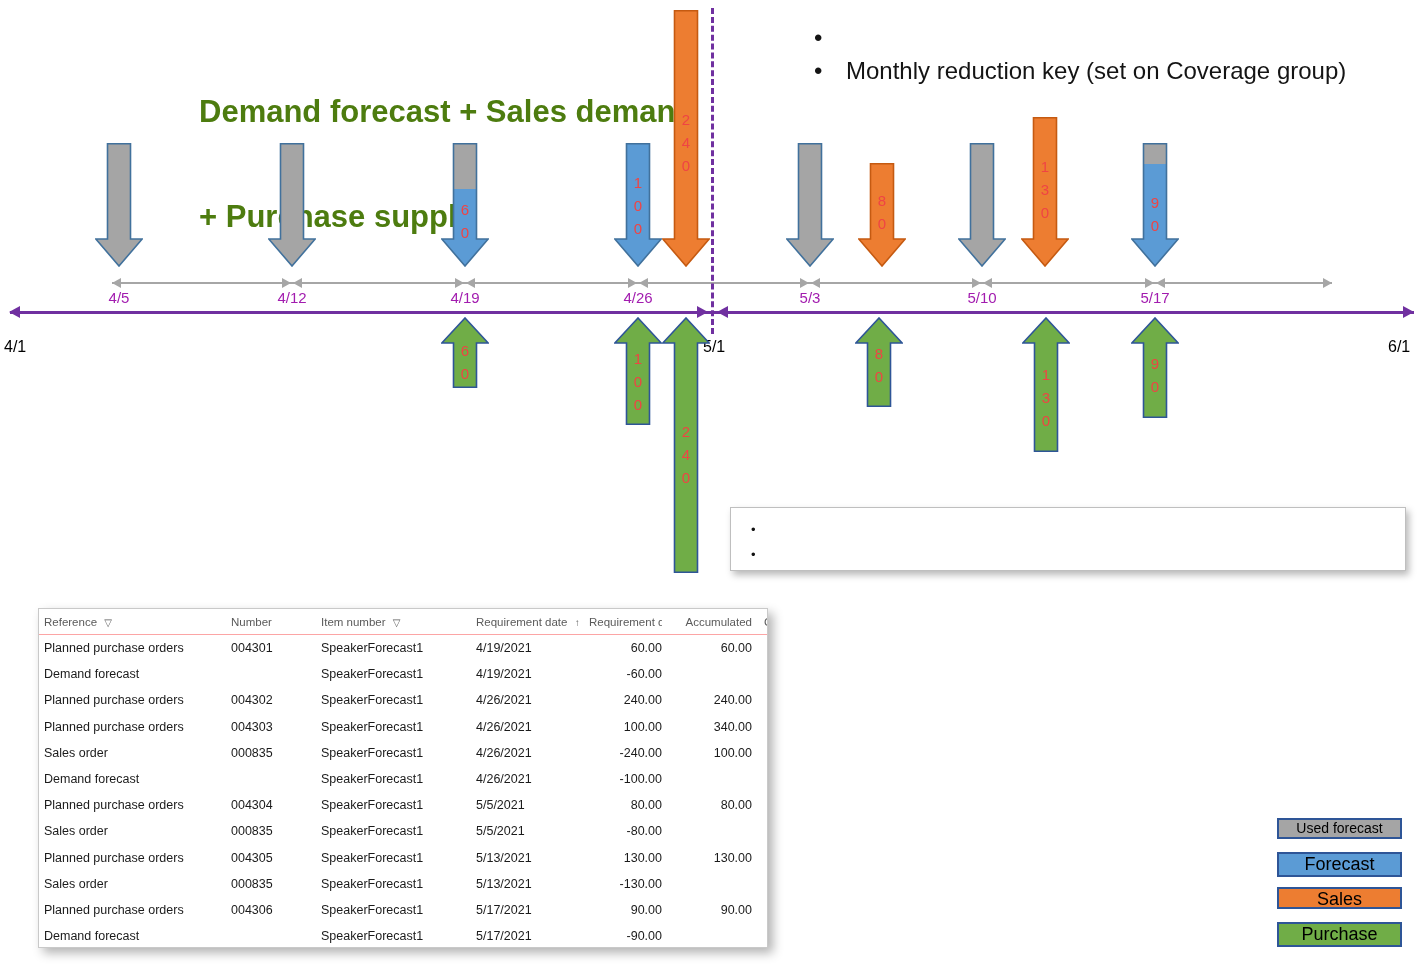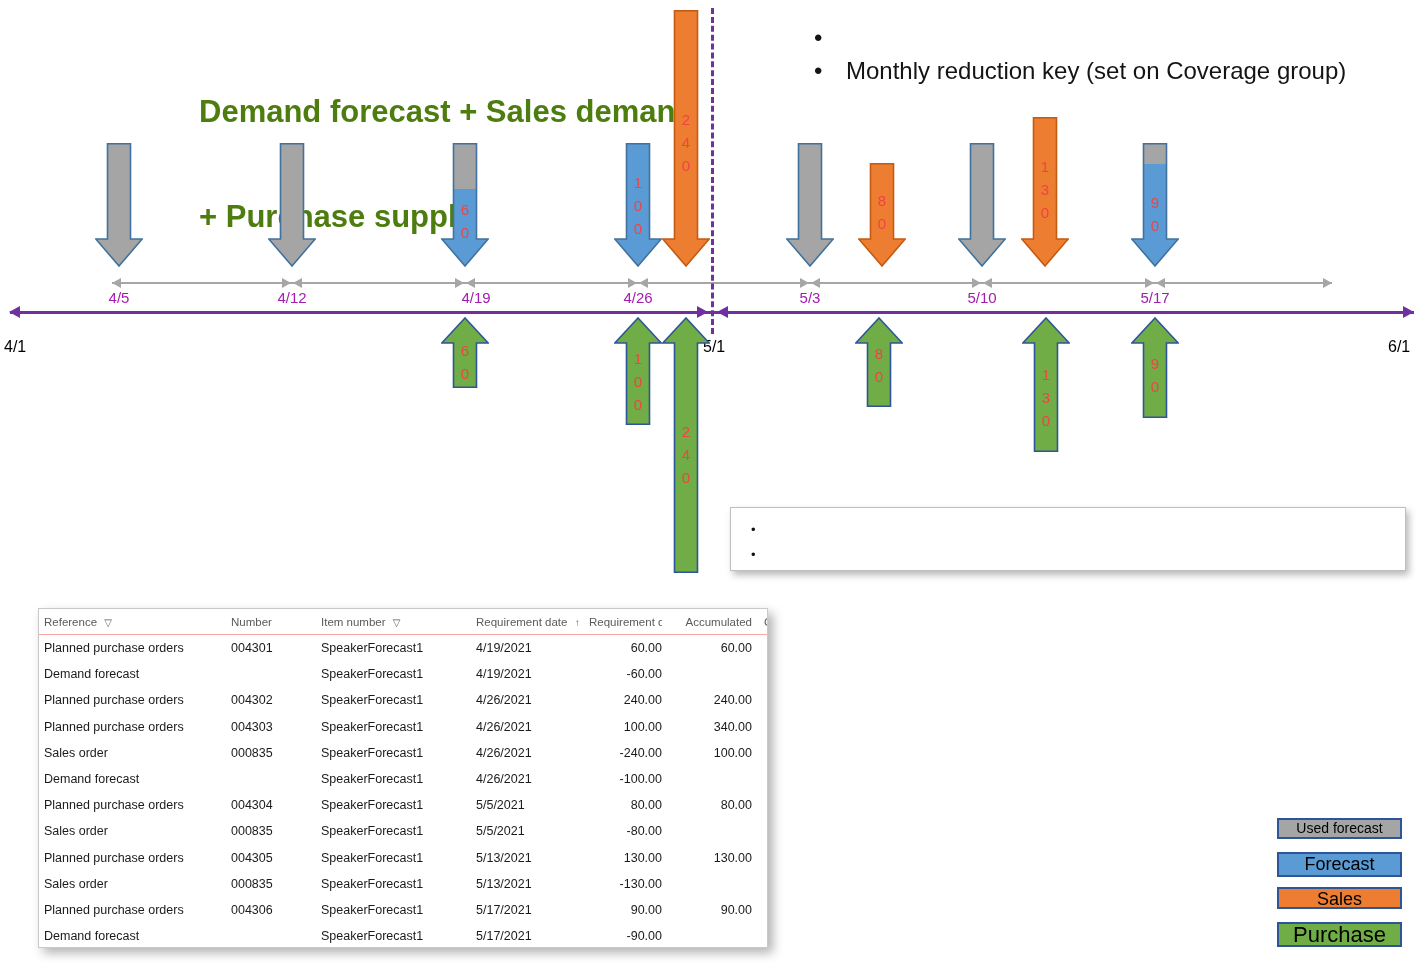--- a/index.html
+++ b/index.html
@@ -89,21 +89,21 @@
       <div class="tri" style="left: 1156px; top: 278px; border-top: 5px solid transparent; border-bottom: 5px solid transparent; border-right: 9px solid rgb(166, 166, 166);"></div>
       <div class="tri" style="left: 1323px; top: 278px; border-top: 5px solid transparent; border-bottom: 5px solid transparent; border-left: 9px solid rgb(166, 166, 166);"></div>
       <div class="tri" style="left: 9px; top: 306px; border-top: 6px solid transparent; border-bottom: 6px solid transparent; border-right: 11px solid rgb(112, 48, 160);"></div>
       <div class="tri" style="left: 1403px; top: 306px; border-top: 6px solid transparent; border-bottom: 6px solid transparent; border-left: 11px solid rgb(112, 48, 160);"></div>
       <div class="tri" style="left: 697px; top: 306px; border-top: 6px solid transparent; border-bottom: 6px solid transparent; border-left: 11px solid rgb(112, 48, 160);"></div>
       <div class="tri" style="left: 717px; top: 306px; border-top: 6px solid transparent; border-bottom: 6px solid transparent; border-right: 11px solid rgb(112, 48, 160);"></div>
     </div>
 
   <div class="abs wklabel" style="left:119px">4/5</div>
   <div class="abs wklabel" style="left:292px">4/12</div>
-  <div class="abs wklabel" style="left:476px">4/19</div>
+  <div class="abs wklabel" style="left:465px">4/19</div>
   <div class="abs wklabel" style="left:638px">4/26</div>
   <div class="abs wklabel" style="left:810px">5/3</div>
   <div class="abs wklabel" style="left:982px">5/10</div>
   <div class="abs wklabel" style="left:1155px">5/17</div>
 
   <div class="abs monthlabel" style="left:4px">4/1</div>
   <div class="abs monthlabel" style="left:703px">5/1</div>
   <div class="abs monthlabel" style="left:1388px">6/1</div>
 
   <div class="arrow" style="left: 95px; top: 143px; height: 124px;">
@@ -364,15 +364,15 @@
           <div class="cell-r">-90.00</div>
           <div class="cell-r"></div>
           <div></div>
         </div>
       </div>
   </div>
 
   <div class="abs lg" style="top:818px;height:21px;line-height:17px;font-size:14px;background:#A5A5A5">Used forecast</div>
   <div class="abs lg" style="top:852px;height:25px;line-height:21px;font-size:18px;background:#5B9BD5">Forecast</div>
   <div class="abs lg" style="top:887px;height:22px;line-height:21px;font-size:18px;background:#ED7D31">Sales</div>
-  <div class="abs lg" style="top:922px;height:25px;line-height:21px;font-size:22px;background:#70AD47">Purchase</div>
+  <div class="abs lg" style="top:922px;height:25px;line-height:21px;font-size:18px;background:#70AD47">Purchase</div>
 
 </div>
 
 </body></html>

